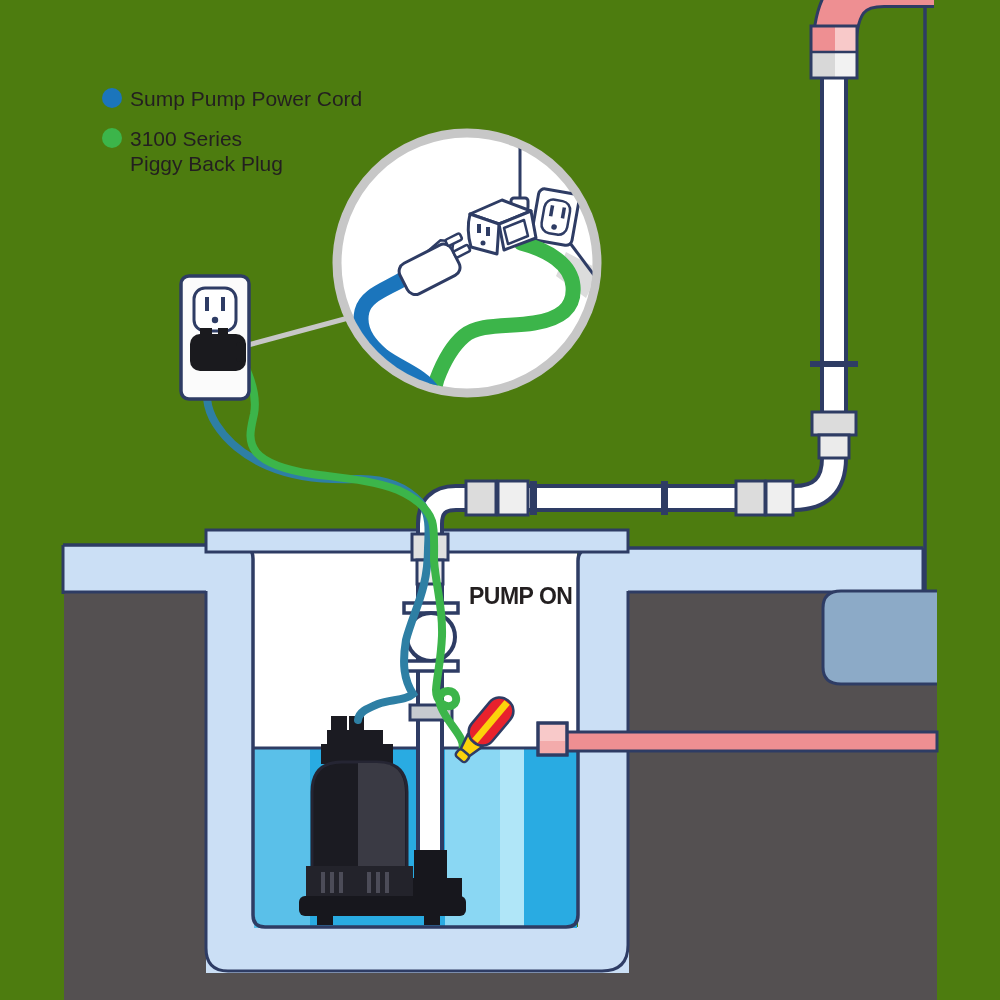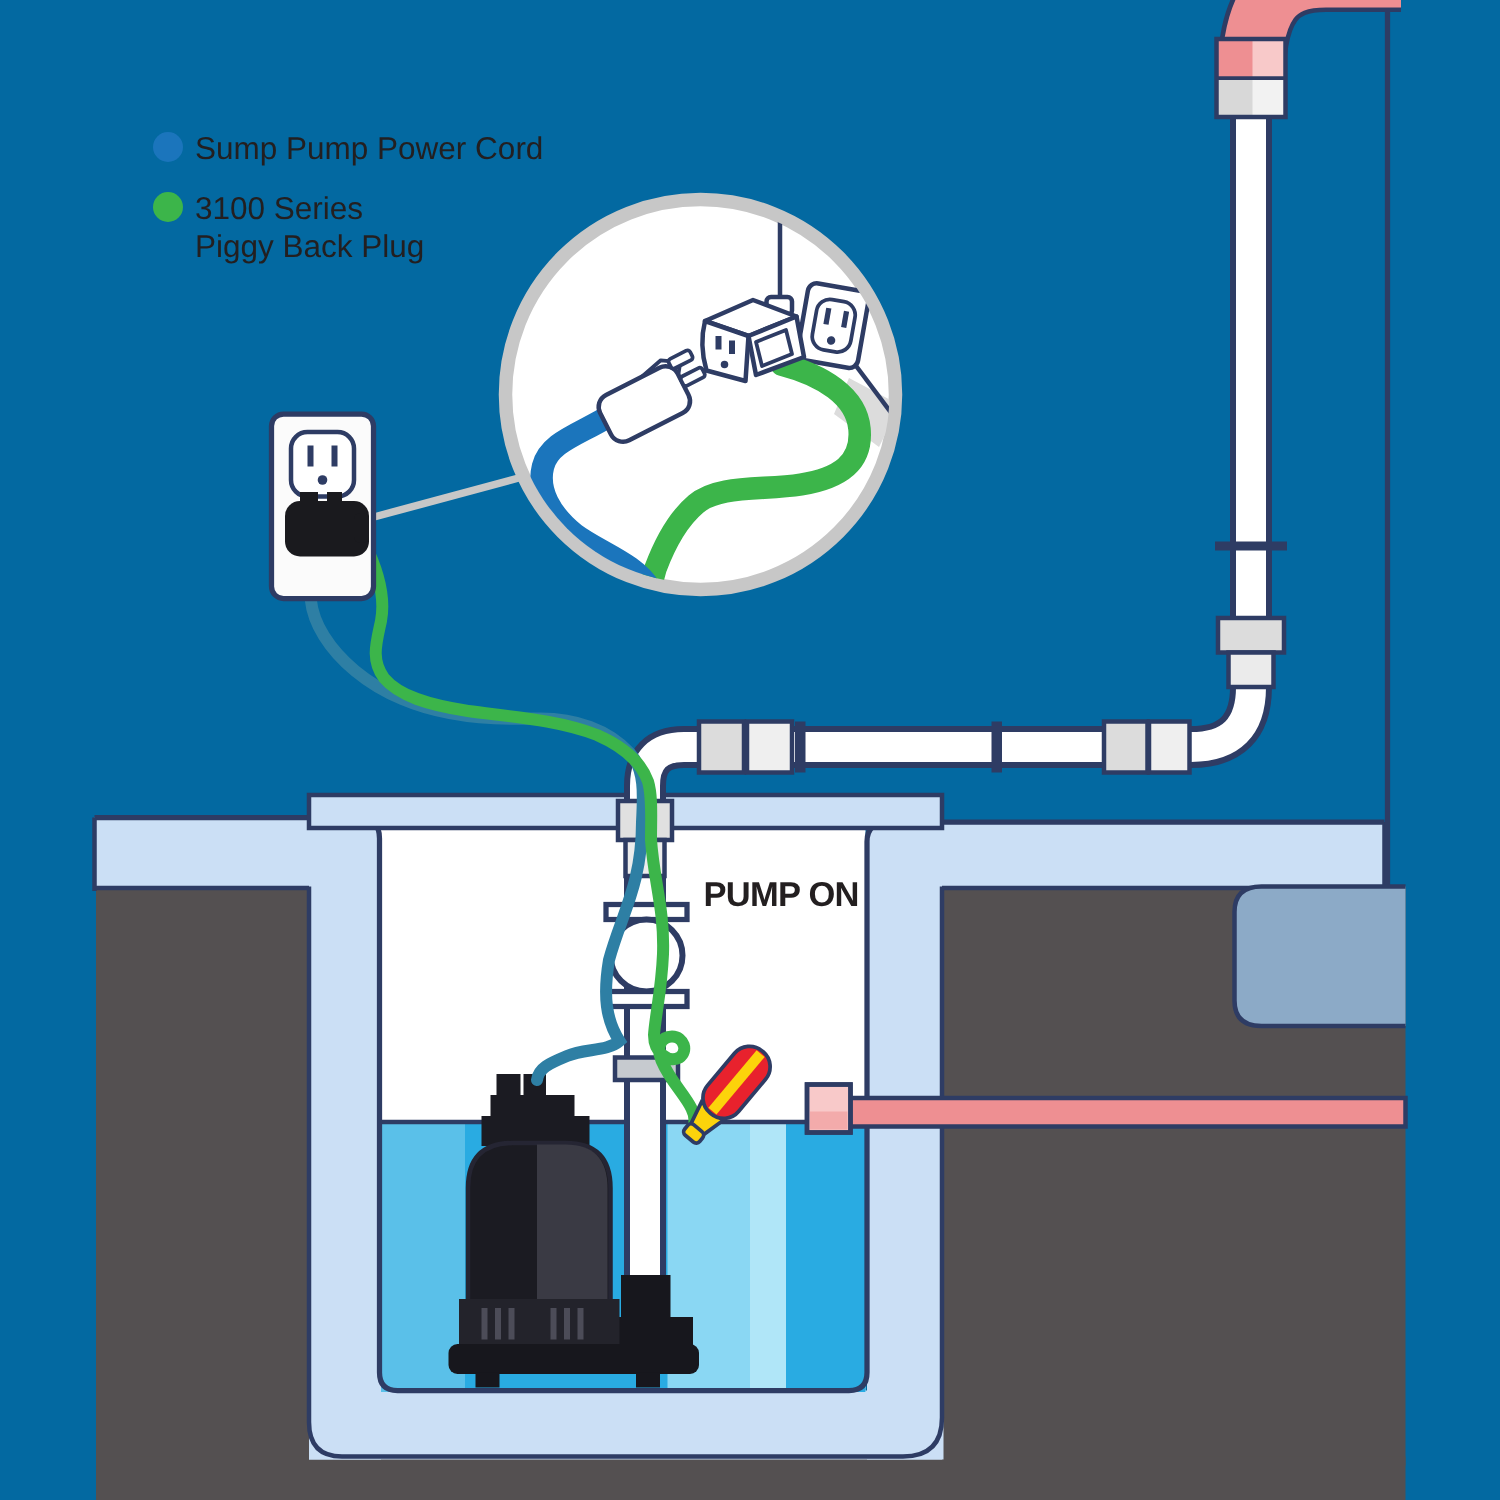--- a/index.html
+++ b/index.html
@@ -1,16 +1,16 @@
 <!DOCTYPE html>
 <html><head>
 <meta charset="utf-8">
 <style>
   html,body{margin:0;padding:0;background:#ffffff;}
-  #stage{position:relative;width:1000px;height:1000px;background:#0369a1;overflow:hidden;
+  #stage{position:relative;width:1000px;height:1000px;background:#4d7c0f;overflow:hidden;
          font-family:"Liberation Sans", sans-serif;}
   svg{position:absolute;left:0;top:0;}
   text{fill:#231f20;}
   .legend-text{font-size:21px;font-weight:400;}
   .pump-on{font-size:23px;font-weight:700;letter-spacing:-0.5px;}
 </style>
 </head>
 <body>
 
 <div id="stage">

